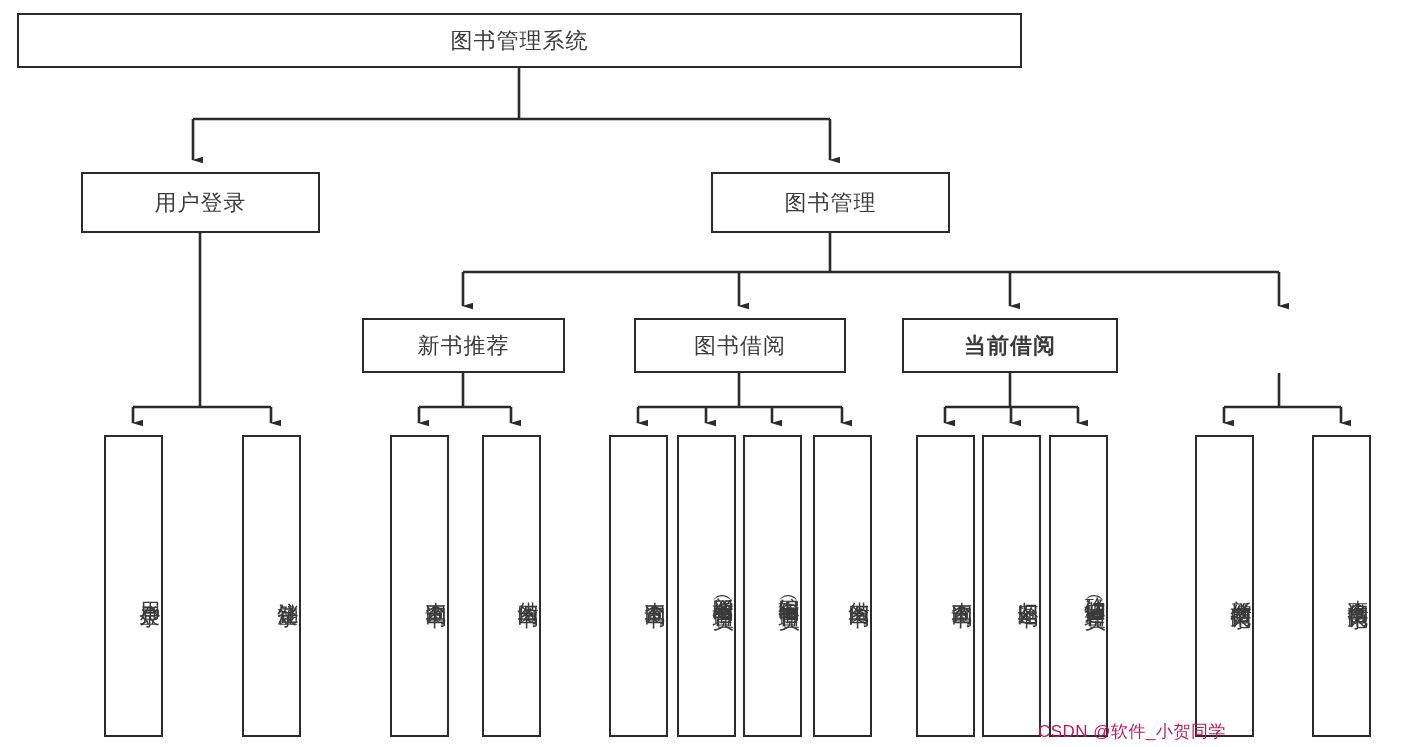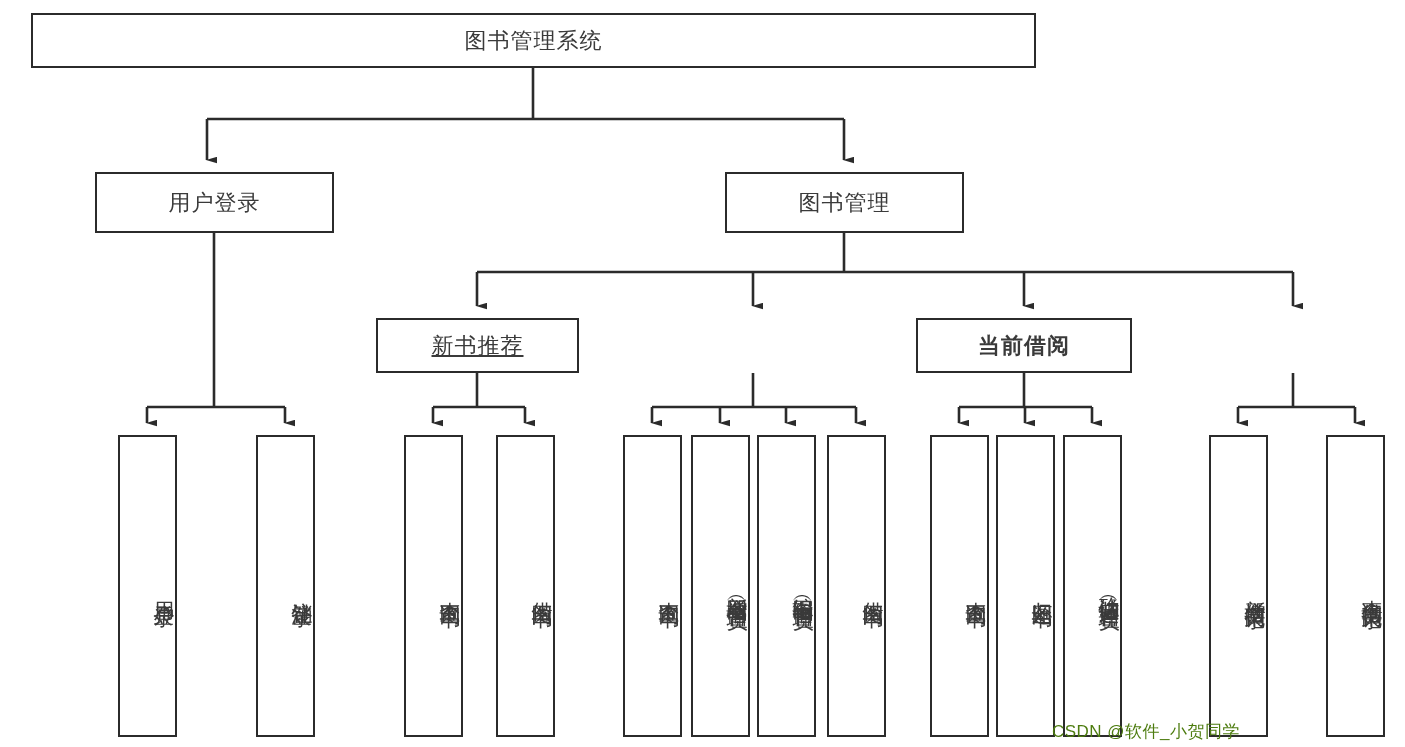--- a/index.html
+++ b/index.html
@@ -3,21 +3,21 @@
 <meta charset="utf-8">
 <style>
   html,body{margin:0;padding:0;}
   body{
     width:1405px;height:747px;
     background:#ffffff;
     font-family:"Liberation Sans","DejaVu Sans",sans-serif;
     overflow:hidden;
     position:relative;
   }
-  #diagram{position:absolute;left:14px;top:0;width:1234px;height:747px;}
+  #diagram{position:absolute;left:0;top:0;width:1234px;height:747px;}
   .node{
     position:absolute;
     box-sizing:border-box;
     border:2px solid #2b2b2b;
     background:#ffffff;
     display:flex;
     align-items:center;
     justify-content:center;
     color:#3a3a3a;
     text-align:center;
@@ -32,21 +32,21 @@
     align-items:flex-start;
     justify-content:center;
   }
   .label{display:block;white-space:nowrap;}
   .node.v .label{line-height:1.05;}
   svg#wires{position:absolute;left:0;top:0;width:1405px;height:747px;pointer-events:none;}
   #watermark{
     position:absolute;
     right:8px;bottom:4px;
     font-size:17px;
-    color:#4d7c0f;
+    color:#be185d;
     white-space:nowrap;
     letter-spacing:0.5px;
   }
 </style>
 </head>
 <body>
 
 <div id="diagram">
 
   <svg id="wires" viewBox="0 0 1405 747" xmlns="http://www.w3.org/2000/svg">
@@ -103,22 +103,25 @@
     <span class="label">图书管理系统</span>
   </div>
 
   <div class="node h" style="left:81px;top:172px;width:239px;height:61px;">
     <span class="label">用户登录</span>
   </div>
   <div class="node h" style="left:711px;top:172px;width:239px;height:61px;">
     <span class="label">图书管理</span>
   </div>
 
-  <div class="node h" style="left:362px;top:318px;width:203px;height:55px;text-decoration:underline;">
+  <div class="node h" style="left:362px;top:318px;width:203px;height:55px;">
     <span class="label">新书推荐</span>
+  </div>
+  <div class="node h" style="left:634px;top:318px;width:212px;height:55px;">
+    <span class="label">图书借阅</span>
   </div>
   <div class="node h" style="left:902px;top:318px;width:216px;height:55px;font-weight:bold;">
     <span class="label">当前借阅</span>
   </div>
 
   <div class="node v" style="left:104px;top:435px;width:59px;height:302px;">
     <span class="label">用户登录</span>
   </div>
   <div class="node v" style="left:242px;top:435px;width:59px;height:302px;">
     <span class="label">注销登录</span>

